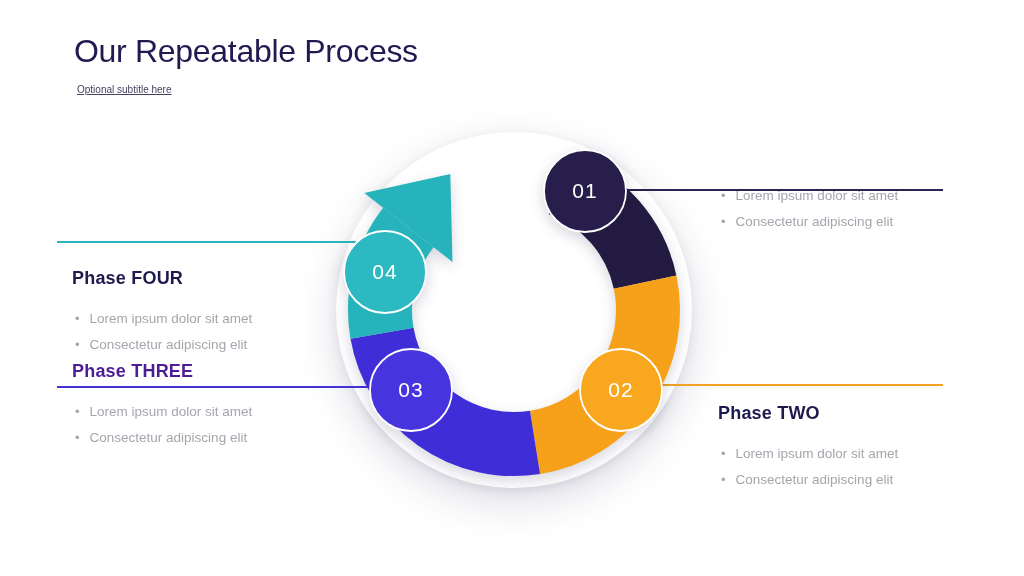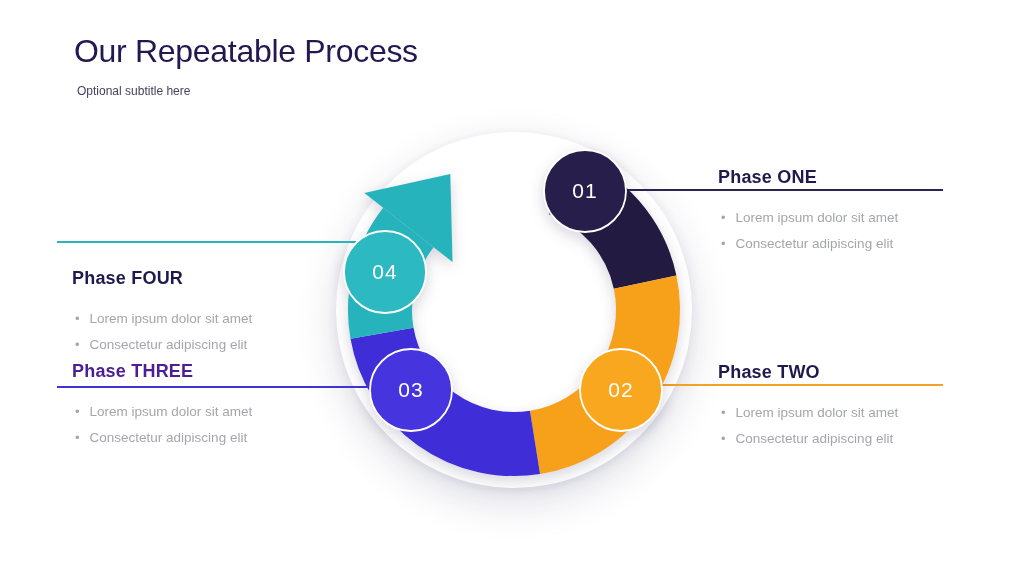--- a/index.html
+++ b/index.html
@@ -16,22 +16,23 @@
     left: 74px;
     top: 33px;
     font-size: 32px;
     font-weight: 400;
     letter-spacing: -0.3px;
   }
   .slide-subtitle {
     position: absolute;
     left: 77px;
     top: 84px;
-    font-size: 12px;
+    font-size: 10px;
     font-weight: 400;
+    text-decoration: underline;
   }
   .disc {
     position: absolute;
     left: 336px;
     top: 132px;
     width: 356px;
     height: 356px;
     border-radius: 50%;
     background: #ffffff;
     box-shadow: 0 14px 40px rgba(45, 45, 95, 0.16), 0 3px 12px rgba(45, 45, 95, 0.08);
@@ -117,35 +118,34 @@
         <text class="badge-num" x="411" y="397" style="fill: rgb(255, 255, 255);">03</text>
       </g>
       <g>
         <circle class="badge-circle" cx="385" cy="272" r="41" style="fill: rgb(44, 185, 193); stroke: rgb(255, 255, 255);"></circle>
         <text class="badge-num" x="385" y="279" style="fill: rgb(255, 255, 255);">04</text>
       </g>
     </g>
   </svg>
 
   <div class="callout" style="left:718px; top:166px;">
-    <div class="callout-title" style="color: rgb(31, 26, 78);">Phase ONE</div>
     <ul class="bullets" style="color: rgb(165, 165, 173);">
       <li>
         <span class="bullet-dot">•</span>
         <span>Lorem ipsum dolor sit amet</span>
       </li>
       <li>
         <span class="bullet-dot">•</span>
         <span>Consectetur adipiscing elit</span>
       </li>
     </ul>
   </div>
 
   <div class="callout" style="left:718px; top:361px;">
-    <div class="callout-title" style="color: rgb(31, 26, 78);">Phase TWO</div>
+    <div class="callout-title" style="color: rgb(31, 26, 78); margin-top: 41px;">Phase TWO</div>
     <ul class="bullets" style="color: rgb(165, 165, 173);">
       <li>
         <span class="bullet-dot">•</span>
         <span>Lorem ipsum dolor sit amet</span>
       </li>
       <li>
         <span class="bullet-dot">•</span>
         <span>Consectetur adipiscing elit</span>
       </li>
     </ul>

